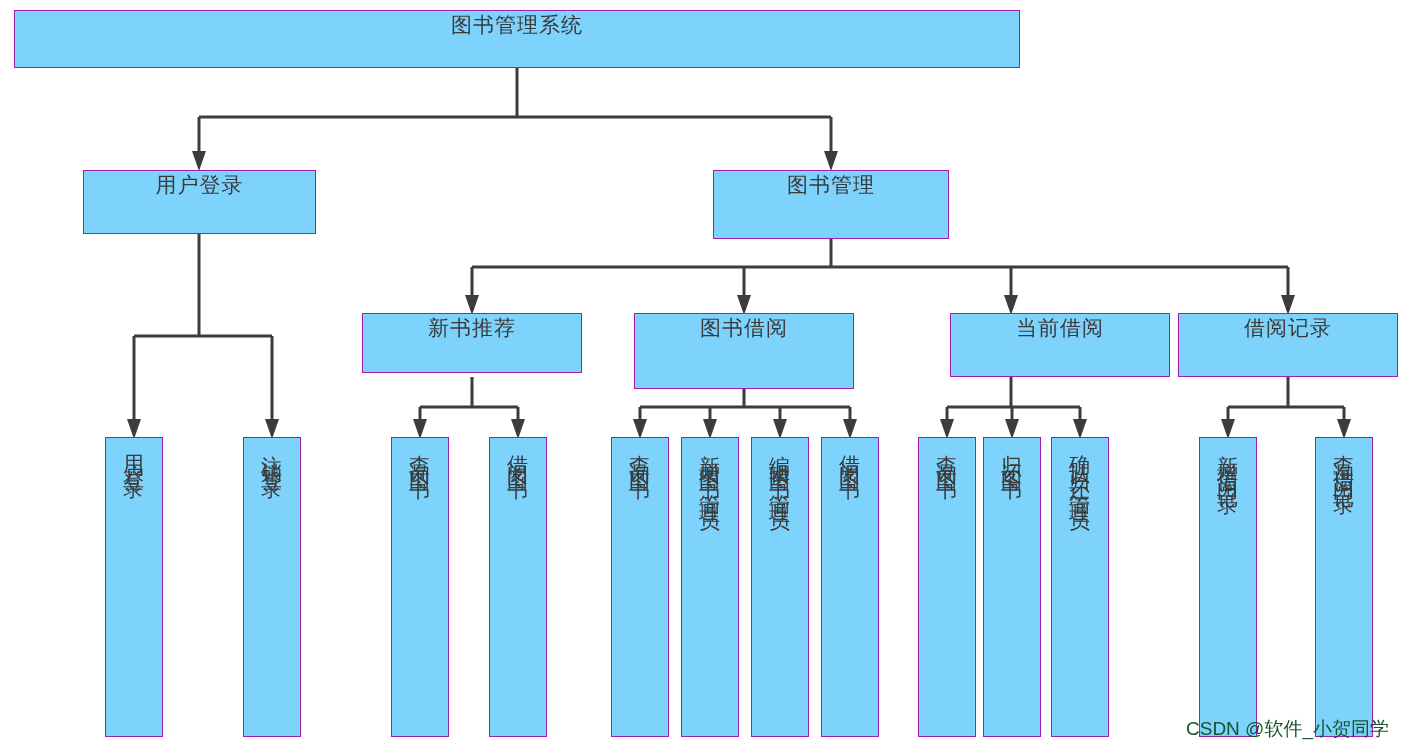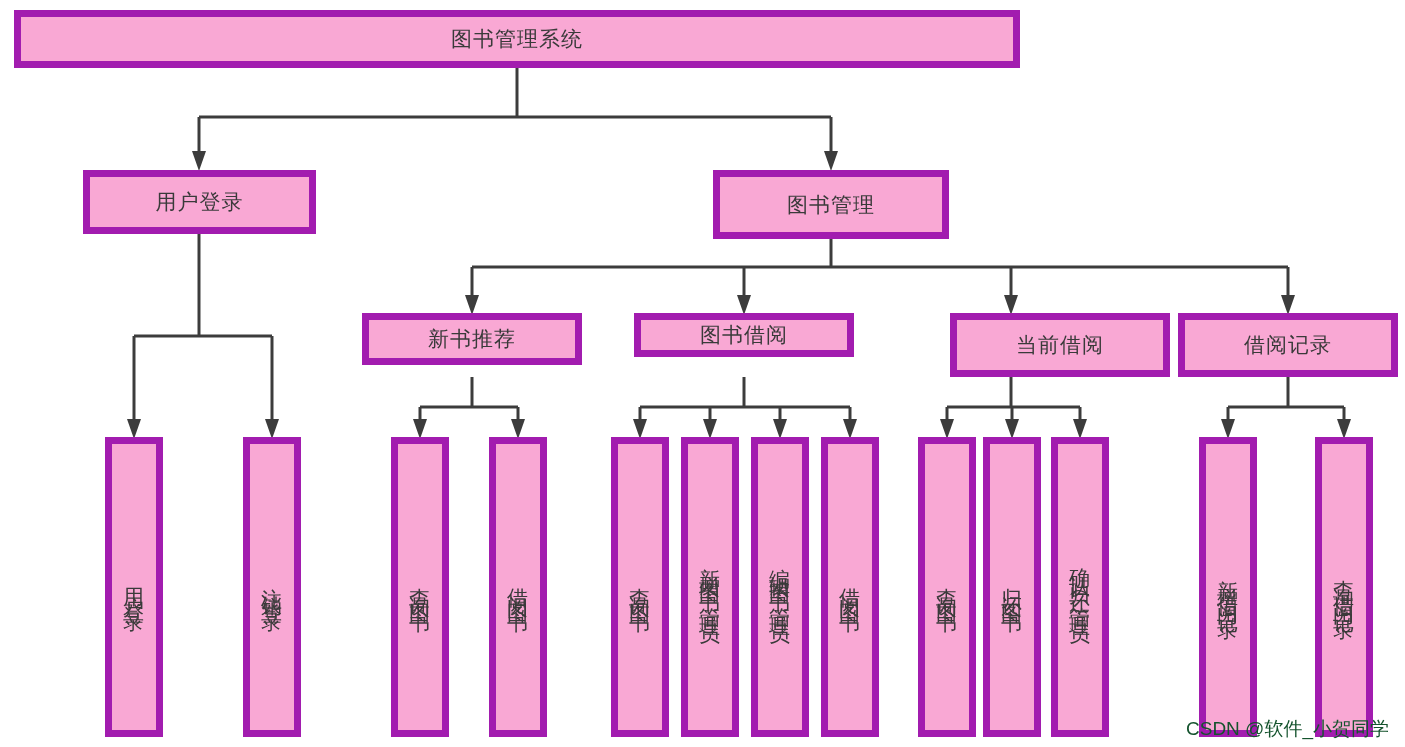--- a/index.html
+++ b/index.html
@@ -7,23 +7,23 @@
     position:relative;
     width:1405px;height:747px;
     background:#ffffff;
     font-family:"Liberation Sans","DejaVu Sans",sans-serif;
     overflow:hidden;
   }
   #wires{position:absolute;left:0;top:0;z-index:1;pointer-events:none;}
   .node{
     position:absolute;
     box-sizing:border-box;
-    border:7px solid #a21caf;
-    background:#f9a8d4;
-    display:flex;align-items:center;justify-content:center;
+    border:1px solid #a21caf;
+    background:#7dd3fc;
+    display:flex;align-items:flex-start;justify-content:center;
     z-index:2;
     color:#3a3a3a;
   }
   .node .lbl{
     font-size:21px;
     letter-spacing:1px;
     white-space:nowrap;
     color:#3a3a3a;
   }
   .node.v .lbl{
@@ -116,24 +116,24 @@
     <span class="lbl">图书管理系统</span>
   </div>
 
   <div class="node h" style="left:83px;top:170px;width:233px;height:64px">
     <span class="lbl">用户登录</span>
   </div>
   <div class="node h" style="left:713px;top:170px;width:236px;height:69px">
     <span class="lbl">图书管理</span>
   </div>
 
-  <div class="node h" style="left:362px;top:313px;width:220px;height:52px">
+  <div class="node h" style="left:362px;top:313px;width:220px;height:60px">
     <span class="lbl">新书推荐</span>
   </div>
-  <div class="node h" style="left:634px;top:313px;width:220px;height:44px">
+  <div class="node h" style="left:634px;top:313px;width:220px;height:76px">
     <span class="lbl">图书借阅</span>
   </div>
   <div class="node h" style="left:950px;top:313px;width:220px;height:64px">
     <span class="lbl">当前借阅</span>
   </div>
   <div class="node h" style="left:1178px;top:313px;width:220px;height:64px">
     <span class="lbl">借阅记录</span>
   </div>
 
   <div class="node v" style="left:105px;top:437px;width:58px;height:300px">

